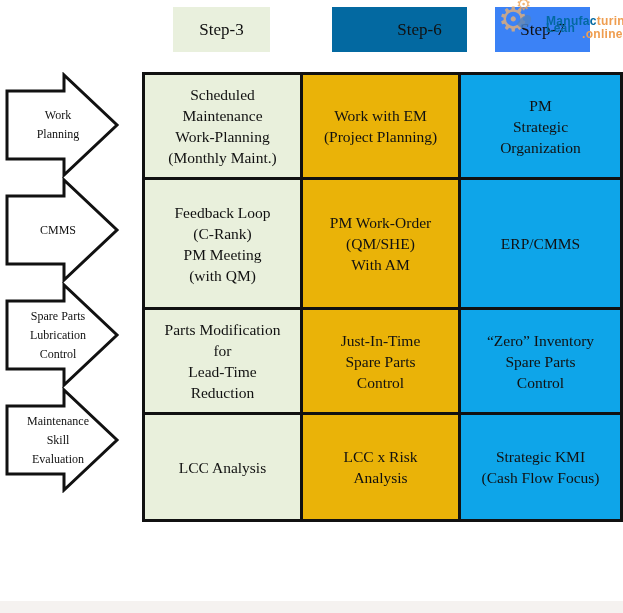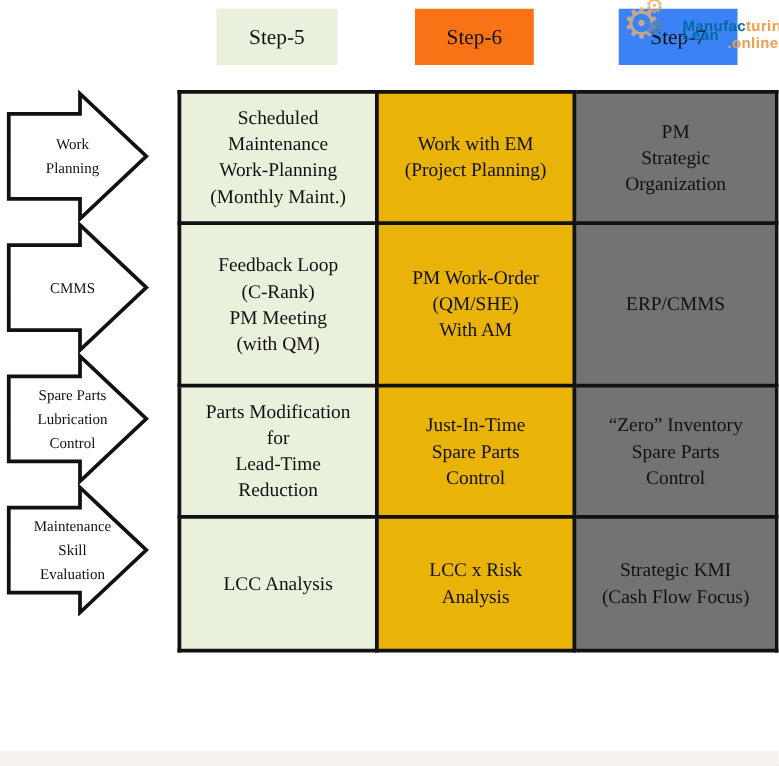--- a/index.html
+++ b/index.html
@@ -6,34 +6,34 @@
   #stage{
     position:relative;width:623px;height:613px;background:#ffffff;overflow:hidden;
     font-family:"Liberation Serif", serif;color:#111111;
   }
   
   .step-box{
     position:absolute;top:7px;height:45px;display:flex;align-items:center;justify-content:center;
     font-size:17px;
   }
   #step5{left:173px;width:97px;background:#e9f0dd;}
-  #step6{left:332px;width:95px;background:#f97316;}
+  #step6{left:332px;width:95px;background:#0369a1;padding-left:40px;}
   #step7{left:495px;width:95px;background:#3b82f6;}
 
   
   table.matrix{
     position:absolute;left:142px;top:72px;border-collapse:collapse;table-layout:fixed;
   }
   table.matrix td{
     border:3px solid #111111;text-align:center;vertical-align:middle;
     white-space:pre-line;font-size:15.5px;line-height:21px;padding:2px 4px;
   }
   td.c1{background:#e9f0dc;}
   td.c2{background:#eab308;}
-  td.c3{background:#737373;}
+  td.c3{background:#0ea5e9;}
 
   
   .arrow{position:absolute;left:3px;width:118px;height:106px;}
   .arrow svg{position:absolute;left:0;top:0;display:block;}
   .arrow .arrow-label{
     position:absolute;left:2px;top:0;width:106px;height:106px;
     display:flex;align-items:center;justify-content:center;text-align:center;
     font-size:12px;line-height:19px;white-space:pre-line;
   }
 
@@ -52,21 +52,21 @@
 
   
   #bottom-strip{position:absolute;left:0;right:0;top:601px;height:12px;background:#f5f2f0;}
 </style>
 </head>
 <body>
 
 <div id="stage">
 
   <div class="step-box" id="step5">
-    <span>Step-5</span>
+    <span>Step-3</span>
   </div>
   <div class="step-box" id="step6">
     <span>Step-6</span>
   </div>
   <div class="step-box" id="step7">
     <span>Step-7</span>
   </div>
 
   <div id="watermark">
     <span class="gear-big">⚙</span>

